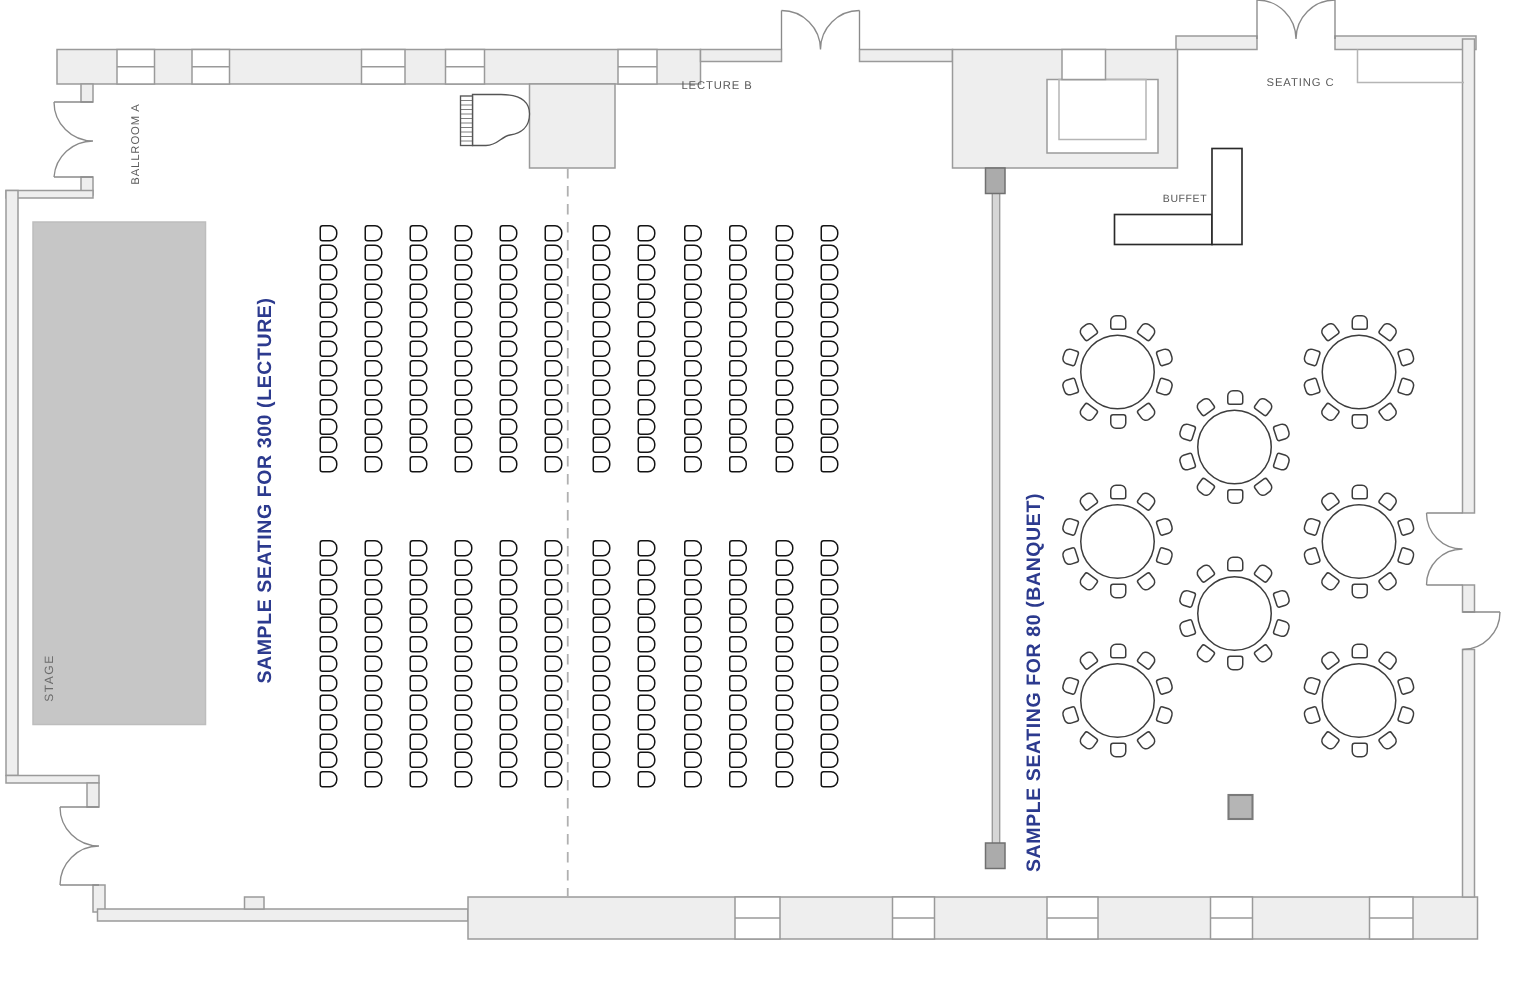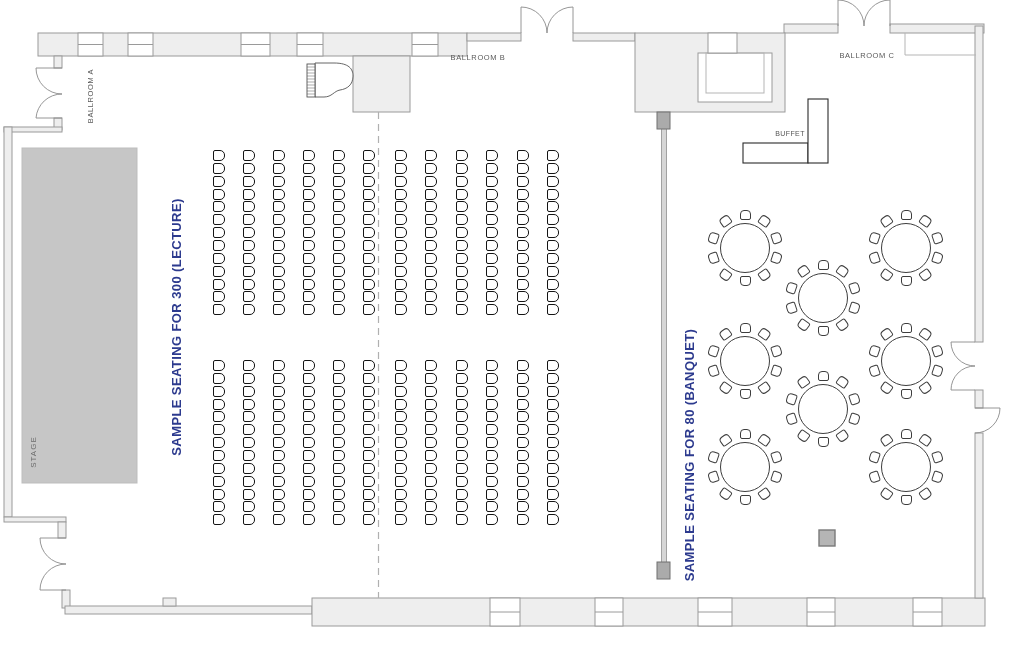--- a/index.html
+++ b/index.html
@@ -557,20 +557,20 @@
       <div class="bchair" style="left: 931.885px; top: 472.198px; transform: rotate(108deg);"></div>
       <div class="bchair" style="left: 919.897px; top: 488.698px; transform: rotate(144deg);"></div>
       <div class="bchair" style="left: 900.5px; top: 495px; transform: rotate(180deg);"></div>
       <div class="bchair" style="left: 881.103px; top: 488.698px; transform: rotate(216deg);"></div>
       <div class="bchair" style="left: 869.115px; top: 472.198px; transform: rotate(252deg);"></div>
       <div class="bchair" style="left: 869.115px; top: 451.802px; transform: rotate(288deg);"></div>
       <div class="bchair" style="left: 881.103px; top: 435.302px; transform: rotate(324deg);"></div>
     </div>
 
   <div class="label vert" style="left:90px;top:96px;">BALLROOM A</div>
-  <div class="label" style="left:478px;top:57px;">BALLROOM B</div>
-  <div class="label" style="left:867px;top:55px;">BALLROOM C</div>
+  <div class="label" style="left:478px;top:57px;">LECTURE B</div>
+  <div class="label" style="left:867px;top:55px;">SEATING C</div>
   <div class="label vert stage" style="left:33px;top:452px;">STAGE</div>
   <div class="label buffet" style="left:790px;top:133px;">BUFFET</div>
   <div class="label vert blue" style="left:176px;top:327px;color:#2c3a8e;">SAMPLE SEATING FOR 300 (LECTURE)</div>
   <div class="label vert blue" style="left:689px;top:455px;color:#2c3a8e;">SAMPLE SEATING FOR 80 (BANQUET)</div>
 
 </div>
 
 </body></html>

